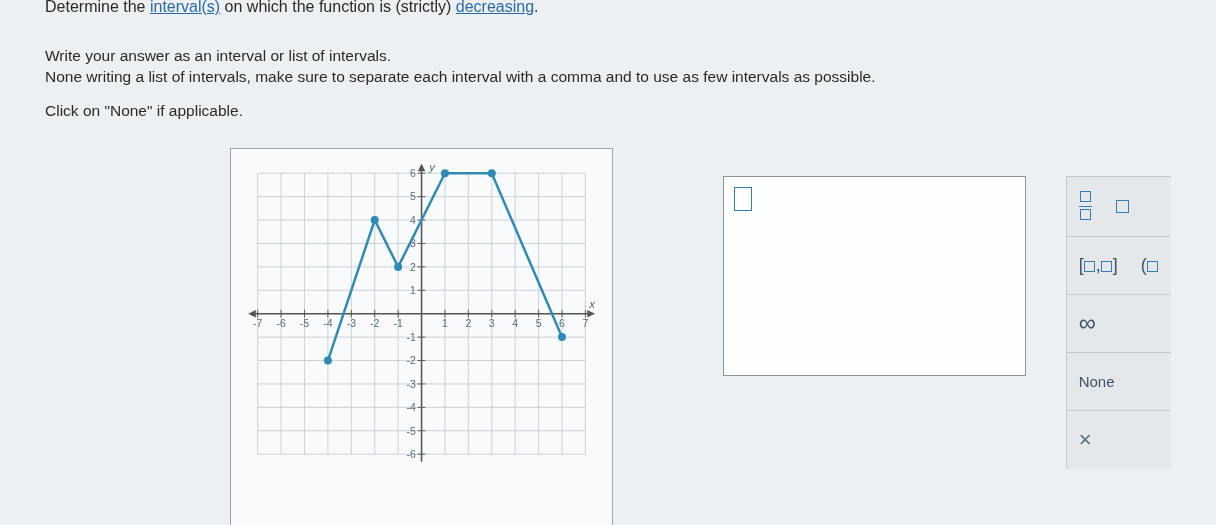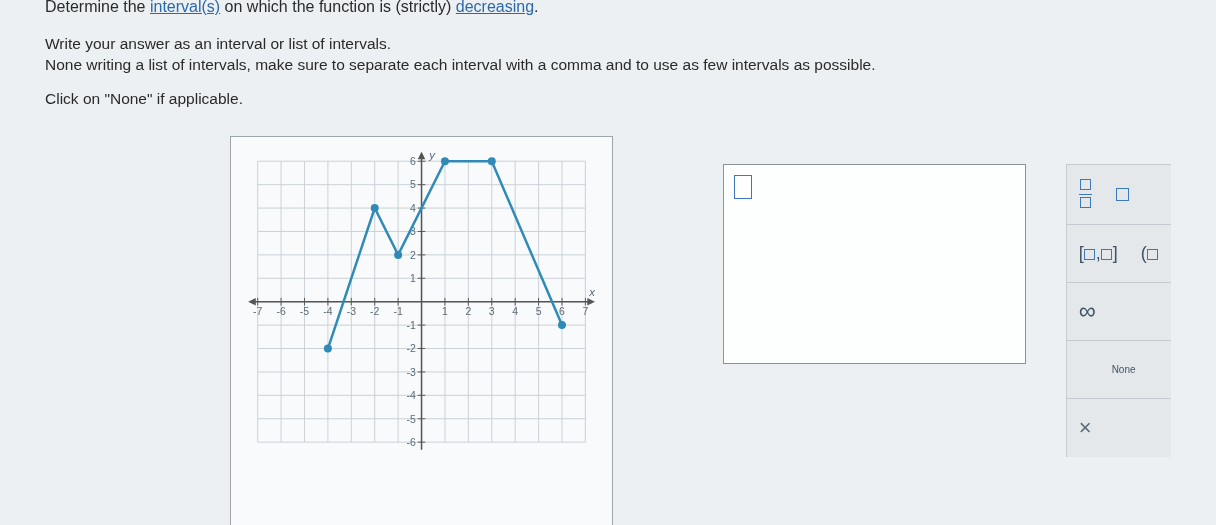--- a/index.html
+++ b/index.html
@@ -15,21 +15,21 @@
     .content {
       padding: 0 45px 0 45px;
     }
     .question-line {
       margin-top: -2px;
       font-size: 16px;
       color: #2a2a2a;
     }
     .link { color: #2a6aa8; text-decoration: underline; }
     .instruction {
-      margin-top: 18px;
+      margin-top: 30px;
       font-size: 15.5px;
       line-height: 1.35;
       color: #2a2a2a;
     }
     .instruction p { margin: 0; }
     .click-none {
       margin-top: 14px;
       font-size: 15.5px;
     }
     .workarea {
@@ -95,21 +95,21 @@
       align-items: center;
       font-size: 12px;
       line-height: 1;
     }
     .frac .top { border-bottom: 1.5px solid #3b79b8; padding: 0 1px 2px; }
     .frac .bot { padding-top: 2px; }
     .sq { display:inline-block; width:11px; height:11px; border:1.4px solid #3b79b8; }
     .intv { font-family: Arial, sans-serif; font-size: 18px; color:#435466; letter-spacing:-1px; }
     .intv .sq { vertical-align: -1px; margin: 0 1px; }
     .inf { font-size: 24px; color:#435466; }
-    .none-btn { font-size: 10px; color:#435466;margin-left:33px; }
+    .none-btn { font-size: 15px; color:#435466; }
     .xbtn { font-size: 22px; color:#5a6a78; }
   </style>
 </head>
 <body>
 
 <div class="content">
   <div class="question-line">
     <span>Determine the </span><span class="link">interval(s)</span><span> on which the function is (strictly) </span><span class="link">decreasing</span><span>.</span>
   </div>
 

